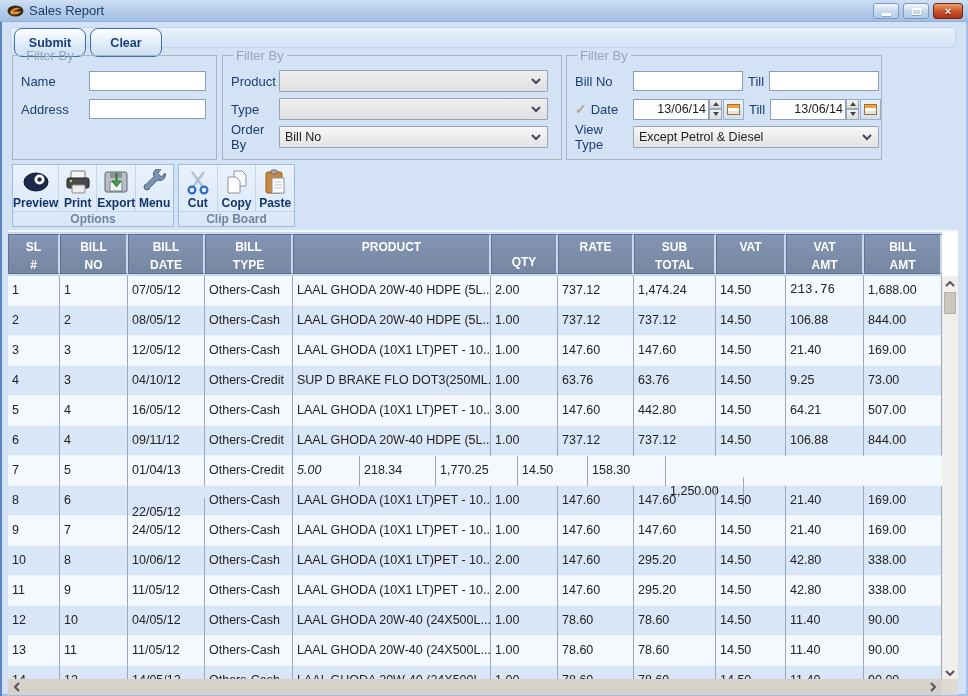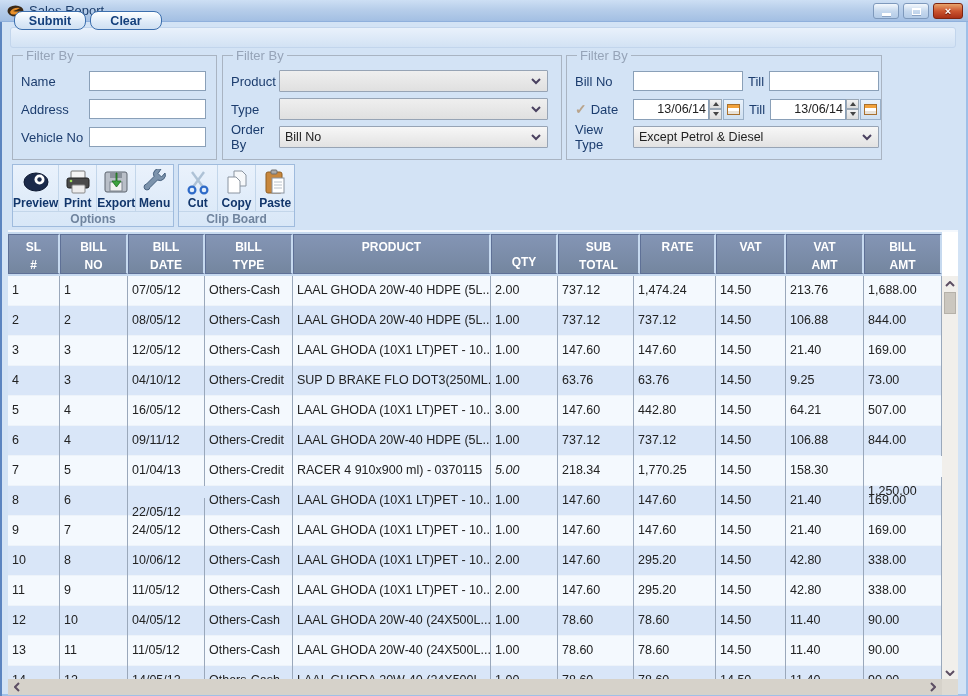--- a/index.html
+++ b/index.html
@@ -29,21 +29,21 @@
     text-shadow:0 1px 1px #5E1206; width:30px;
   }
   .glyph-min { width:9px; height:3px; background:#fff; margin-top:6px; box-shadow:0 1px 0 #8AA3C4; }
   .glyph-max { width:9px; height:7px; border:1px solid #fff; border-top:2px solid #fff; box-shadow:0 1px 0 #8AA3C4; }
   
   .button-band {
     position:absolute; left:10px; top:27px; width:946px; height:21px;
     background:linear-gradient(180deg,#E9F1FB,#D2E2F4); border:1px solid #C2D5EC; border-radius:3px;
   }
   .cmd-btn {
-    position:absolute; top:11px; height:19px; width:72px;
+    position:absolute; top:28px; height:29px; width:72px;
     border:1px solid #3C6FAE; border-radius:8px;
     background:linear-gradient(180deg,#FEFFFF,#DDEAF8 60%,#CFE0F2);
     font-weight:bold; font-size:12.5px; color:#15407C; font-family:"Liberation Sans",sans-serif;
     cursor:pointer;
   }
   #btn-submit { left:14px; } #btn-clear { left:90px; }
   
   fieldset {
     position:absolute; top:48px; height:112px; border:1px solid #A9B4C2;
     padding:4px 0 0 8px; background:transparent;
@@ -170,24 +170,20 @@
   <button class="cmd-btn" id="btn-clear">Clear</button>
 
   <fieldset id="fg1">
     <legend>Filter By</legend>
     <div class="frow">
       <span class="flabel" style="width:68px">Name</span>
       <input class="tinput" style="width: 117px;" value="">
     </div>
     <div class="frow">
       <span class="flabel" style="width:68px">Address</span>
-      <input class="tinput" style="width: 117px;" value="">
-    </div>
-    <div class="frow">
-      <span class="flabel" style="width:68px">Vehicle No</span>
       <input class="tinput" style="width: 117px;" value="">
     </div>
   </fieldset>
 
   <fieldset id="fg2">
     <legend>Filter By</legend>
     <div class="frow">
       <span class="flabel" style="width:48px">Product</span>
       <div class="dd empty" style="width:269px">
         <span class="dd-text"></span>
@@ -370,27 +366,27 @@
           <span>TYPE</span>
         </div>
         <div class="th" style="width: 198px;">
           <span>PRODUCT</span>
           <span></span>
         </div>
         <div class="th" style="width: 67px; justify-content: flex-end;">
           <span>QTY</span>
           <span></span>
         </div>
+        <div class="th" style="width: 76px;">
+          <span>RATE</span>
+          <span></span>
+        </div>
         <div class="th" style="width: 82px;">
           <span>SUB</span>
           <span>TOTAL</span>
-        </div>
-        <div class="th" style="width: 76px;">
-          <span>RATE</span>
-          <span></span>
         </div>
         <div class="th" style="width: 70px;">
           <span>VAT</span>
           <span></span>
         </div>
         <div class="th" style="width: 78px;">
           <span>VAT</span>
           <span>AMT</span>
         </div>
         <div class="th" style="width: 78px;">
@@ -402,21 +398,21 @@
         <div class="tr odd">
           <div class="td" style="width: 52px;">1</div>
           <div class="td" style="width: 68px;">1</div>
           <div class="td" style="width: 77px;">07/05/12</div>
           <div class="td" style="width: 88px;">Others-Cash</div>
           <div class="td" style="width: 198px;">LAAL GHODA 20W-40 HDPE (5L...</div>
           <div class="td" style="width: 67px;">2.00</div>
           <div class="td" style="width: 76px;">737.12</div>
           <div class="td" style="width: 82px;">1,474.24</div>
           <div class="td" style="width: 70px;">14.50</div>
-          <div class="td" style="width: 78px;">213.76</div>
+          <div class="td" style="width: 78px; font-family: Liberation Mono, monospace;">213.76</div>
           <div class="td" style="width: 78px;">1,688.00</div>
         </div>
         <div class="tr even">
           <div class="td" style="width: 52px;">2</div>
           <div class="td" style="width: 68px;">2</div>
           <div class="td" style="width: 77px;">08/05/12</div>
           <div class="td" style="width: 88px;">Others-Cash</div>
           <div class="td" style="width: 198px;">LAAL GHODA 20W-40 HDPE (5L...</div>
           <div class="td" style="width: 67px;">1.00</div>
           <div class="td" style="width: 76px;">737.12</div>
@@ -475,21 +471,20 @@
           <div class="td" style="width: 82px;">737.12</div>
           <div class="td" style="width: 70px;">14.50</div>
           <div class="td" style="width: 78px;">106.88</div>
           <div class="td" style="width: 78px;">844.00</div>
         </div>
         <div class="tr odd">
           <div class="td" style="width: 52px;">7</div>
           <div class="td" style="width: 68px;">5</div>
           <div class="td" style="width: 77px;">01/04/13</div>
           <div class="td" style="width: 88px;">Others-Credit</div>
-          <div class="td" style="width: 198px;">RACER 4 910x900 ml) - 0370115</div>
           <div class="td" style="width: 67px; font-style: italic;">5.00</div>
           <div class="td" style="width: 76px;">218.34</div>
           <div class="td" style="width: 82px;">1,770.25</div>
           <div class="td" style="width: 70px;">14.50</div>
           <div class="td" style="width: 78px;">158.30</div>
           <div class="td" style="width: 78px; margin-top: 21px;">1,250.00</div>
         </div>
         <div class="tr even">
           <div class="td" style="width: 52px;">8</div>
           <div class="td" style="width: 68px;">6</div>

